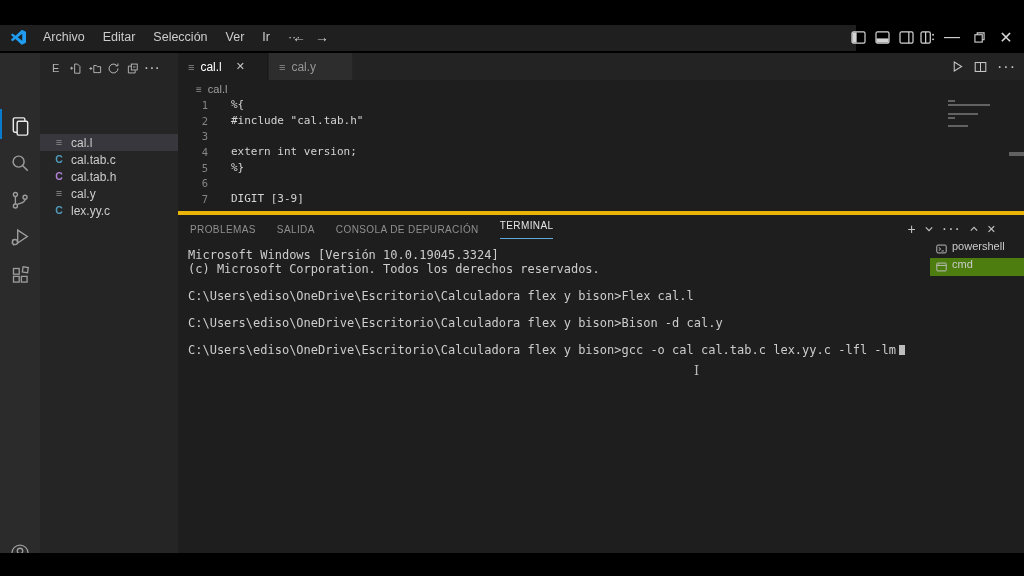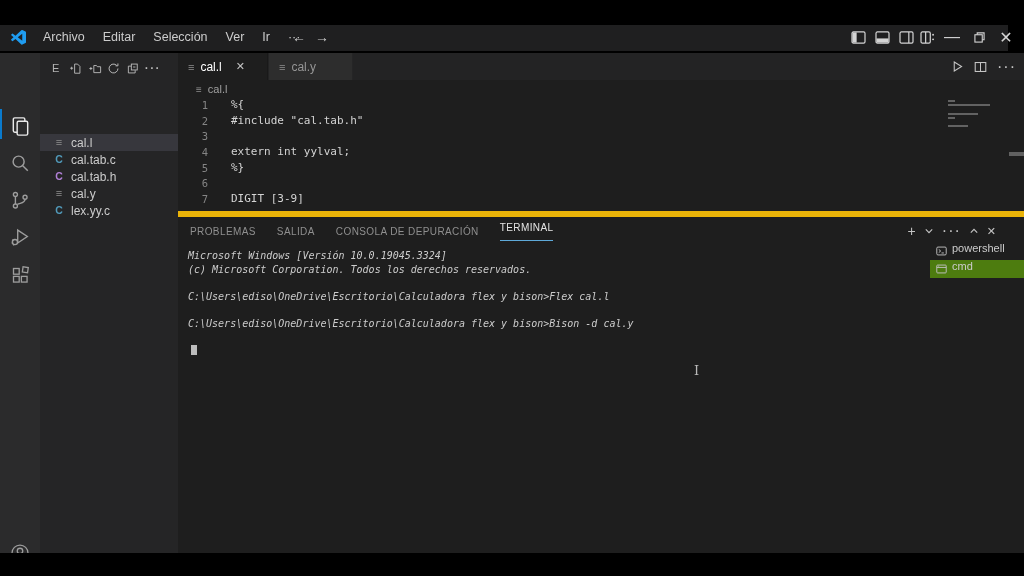--- a/index.html
+++ b/index.html
@@ -3,21 +3,21 @@
 <meta charset="utf-8">
 <style>
   html,body{margin:0;padding:0;background:#000;}
   .screen{position:relative;width:1024px;height:576px;background:#000;overflow:hidden;
           font-family:"Liberation Sans",sans-serif;-webkit-font-smoothing:antialiased;}
   .abs{position:absolute;}
   .icon{display:inline-flex;align-items:center;justify-content:center;}
   svg{display:block;}
 
   
-  .titlebar{position:absolute;left:0;top:23px;width:1008px;height:28px;background:#1f1f20;}
+  .titlebar{position:absolute;left:0;top:23px;width:856px;height:28px;background:#1f1f20;}
   .menu{position:absolute;left:34px;top:0;height:28px;display:flex;align-items:center;}
   .menu-item{color:#cccccc;font-size:12.5px;padding:0 9px;cursor:default;}
   .nav-arrow{position:absolute;top:0;height:28px;display:flex;align-items:center;color:#cccccc;font-size:14px;}
   .cmd-center{position:absolute;left:340px;top:4px;width:394px;height:19px;background:#2a2a2b;
       border:1px solid #424243;border-radius:4px;display:flex;align-items:center;justify-content:center;
       color:#b4b4b4;font-size:11.5px;gap:6px;}
   .win-btn{position:absolute;top:0;height:28px;width:24px;display:flex;align-items:center;justify-content:center;color:#d4d4d4;}
 
   
   .activitybar{position:absolute;left:0;top:53px;width:40px;height:500px;background:#2b2b2c;}
@@ -50,27 +50,27 @@
   .breadcrumb .ticon{color:#8f8f8f;font-size:10px;margin:0 6px 0 18px;}
   .codearea{position:absolute;left:178px;top:97px;width:846px;height:114px;background:#1e1e1e;overflow:hidden;}
   .cline{display:flex;height:15.7px;align-items:center;}
   .lnum{width:30px;text-align:right;color:#858585;font-family:"DejaVu Sans Mono",monospace;font-size:10.5px;}
   .lcode{margin-left:23px;color:#d4d4d4;font-family:"DejaVu Sans Mono",monospace;font-size:11px;white-space:pre;}
   .minimap{position:absolute;left:948px;top:100px;width:56px;}
   .mm{height:2px;margin-bottom:2.2px;background:#9a9a9a;opacity:.55;}
   .scroll-dash{position:absolute;left:1009px;top:152px;width:15px;height:4px;background:#616161;}
 
   
-  .panel{position:absolute;left:178px;top:211px;width:846px;height:342px;background:#1e1e1e;border-top:6px solid #eab308;box-sizing:border-box;}
+  .panel{position:absolute;left:178px;top:211px;width:846px;height:342px;background:#1e1e1e;border-top:4px solid #eab308;box-sizing:border-box;}
   .ptabs{position:absolute;left:12px;top:3px;display:flex;gap:21px;align-items:center;height:22px;}
   .ptab{font-size:10px;letter-spacing:.4px;color:#8f8f8f;}
   .ptab.active{color:#e5e5e5;border-bottom:1px solid var(--terminal-underline,#5ea9d9);padding-bottom:7px;}
   .pactions{position:absolute;right:28px;top:3px;display:flex;gap:9px;align-items:center;height:22px;color:#c5c5c5;}
   .tout{position:absolute;left:10px;top:33px;}
-  .tline{height:13.5px;color:#cccccc;font-family:"DejaVu Sans Mono",monospace;font-size:10px;white-space:pre;font-style:italic;}
+  .tline{height:13.5px;color:#cccccc;font-family:"DejaVu Sans Mono",monospace;font-size:12px;white-space:pre;}
   .block-cursor{display:inline-block;width:6px;height:10px;background:#bdbdbd;vertical-align:-1px;margin-left:3px;}
   .termlist{position:absolute;left:752px;top:25px;width:94px;}
   .trow{height:18px;display:flex;color:#cccccc;font-size:11px;gap:5px;padding-left:6px;}
   .trow.sel{background:#4d7c0f;}
   .trow .ticn{color:#c0c0c0;}
 
   
   .watermark{position:absolute;left:766px;top:499px;width:252px;height:54px;background:#1a1a1a;
       color:#d4d4d4;text-align:center;font-size:15.5px;line-height:20px;padding-top:7px;box-sizing:border-box;}
   .watermark .l2{word-spacing:13px;}
@@ -273,21 +273,21 @@
     <div class="cline">
         <span class="lnum">2</span>
         <span class="lcode">#include "cal.tab.h"</span>
       </div>
     <div class="cline">
         <span class="lnum">3</span>
         <span class="lcode"></span>
       </div>
     <div class="cline">
         <span class="lnum">4</span>
-        <span class="lcode">extern int yylval;</span>
+        <span class="lcode">extern int version;</span>
       </div>
     <div class="cline">
         <span class="lnum">5</span>
         <span class="lcode">%}</span>
       </div>
     <div class="cline">
         <span class="lnum">6</span>
         <span class="lcode"></span>
       </div>
     <div class="cline">
@@ -329,21 +329,21 @@
       <span style="font-size:11px;">✕</span>
     </div>
     <div class="tout">
       <div class="tline"><span>Microsoft Windows [Versión 10.0.19045.3324]</span></div>
       <div class="tline"><span>(c) Microsoft Corporation. Todos los derechos reservados.</span></div>
       <div class="tline"><span></span></div>
       <div class="tline"><span>C:\Users\ediso\OneDrive\Escritorio\Calculadora flex y bison&gt;Flex cal.l</span></div>
       <div class="tline"><span></span></div>
       <div class="tline"><span>C:\Users\ediso\OneDrive\Escritorio\Calculadora flex y bison&gt;Bison -d cal.y</span></div>
       <div class="tline"><span></span></div>
-      <div class="tline"><span class="block-cursor"></span></div>
+      <div class="tline"><span>C:\Users\ediso\OneDrive\Escritorio\Calculadora flex y bison&gt;gcc -o cal cal.tab.c lex.yy.c -lfl -lm</span><span class="block-cursor"></span></div>
     </div>
     <div class="termlist">
       <div class="trow">
         <span class="ticn icon">
           <svg width="11" height="10" viewBox="0 0 14 12" fill="none" stroke="currentColor" stroke-width="1.2">
               <rect x="1" y="1" width="12" height="10" rx="1.5"></rect>
               <polyline points="3.5,4 6,6 3.5,8"></polyline>
               <line x1="7" y1="8.5" x2="10" y2="8.5"></line>
             </svg>
         </span>

